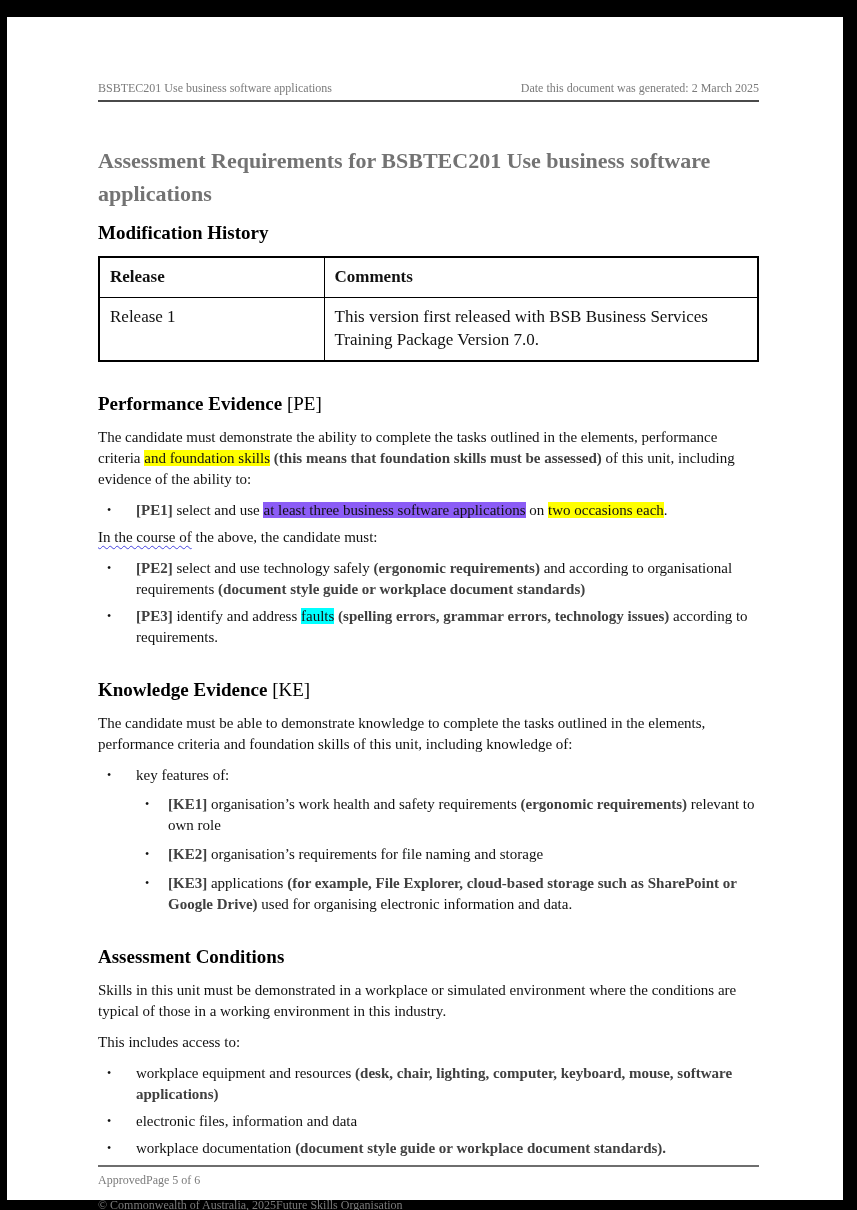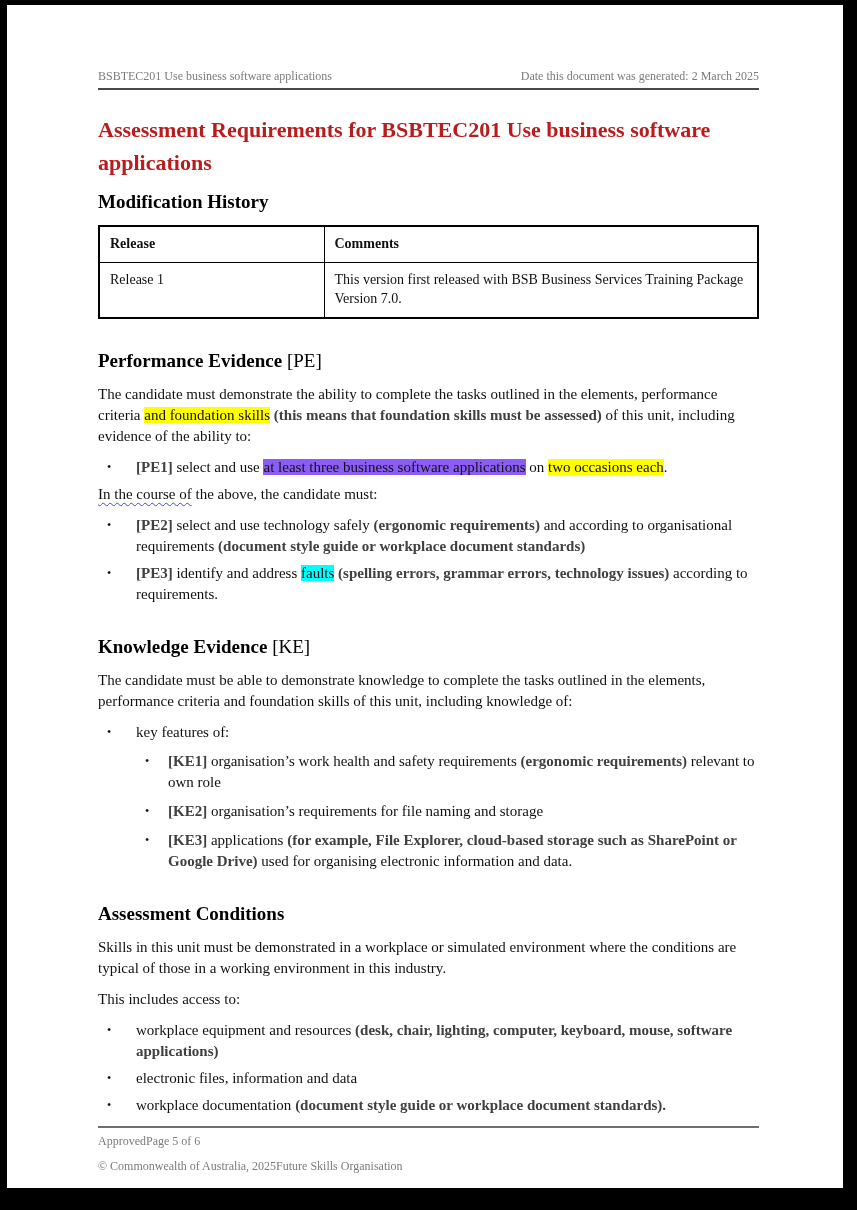--- a/index.html
+++ b/index.html
@@ -8,21 +8,21 @@
     background: #000000;
     width: 857px;
     height: 1210px;
     overflow: hidden;
     font-family: "Liberation Serif", "DejaVu Serif", serif;
   }
   .page {
     box-sizing: border-box;
     position: absolute;
     left: 7px;
-    top: 5px;
+    top: 17px;
     width: 836px;
     height: 1183px;
     background: #ffffff;
     display: flex;
     flex-direction: column;
     padding: 64px 84px 14px 91px;
     color: #111111;
   }
   
   .doc-header {
@@ -33,43 +33,43 @@
     color: #7b7b7b;
     border-bottom: 2px solid #4a4a4a;
     padding-bottom: 4px;
   }
   
   .content { flex: 0 0 auto; }
   h1 {
     font-size: 22px;
     font-weight: bold;
     line-height: 1.5;
-    margin: 23px 0 0 0;
-    color: #b91c1c;
+    margin: 42px 0 0 0;
+    color: #737373;
   }
   h2 {
     font-size: 19px;
     font-weight: bold;
     margin: 31px 0 12px 0;
     color: #000000;
   }
   h2.tight { margin-top: 12px; }
   p {
     font-size: 15px;
     line-height: 1.4;
     margin: 0 0 10px 0;
   }
   p.interlude { margin: 2px 0 10px 0; }
   
   table.mod-table {
     border-collapse: collapse;
     width: 100%;
     margin: 4px 16px 26px 0;
     border: 2px solid #000;
-    font-size: 14px;
+    font-size: 17px;
   }
   table.mod-table th, table.mod-table td {
     border: 1px solid #000;
     text-align: left;
     vertical-align: top;
     padding: 8px 10px;
     line-height: 1.35;
   }
   table.mod-table th { font-weight: bold; }
   table.mod-table col.c1 { width: 225px; }

